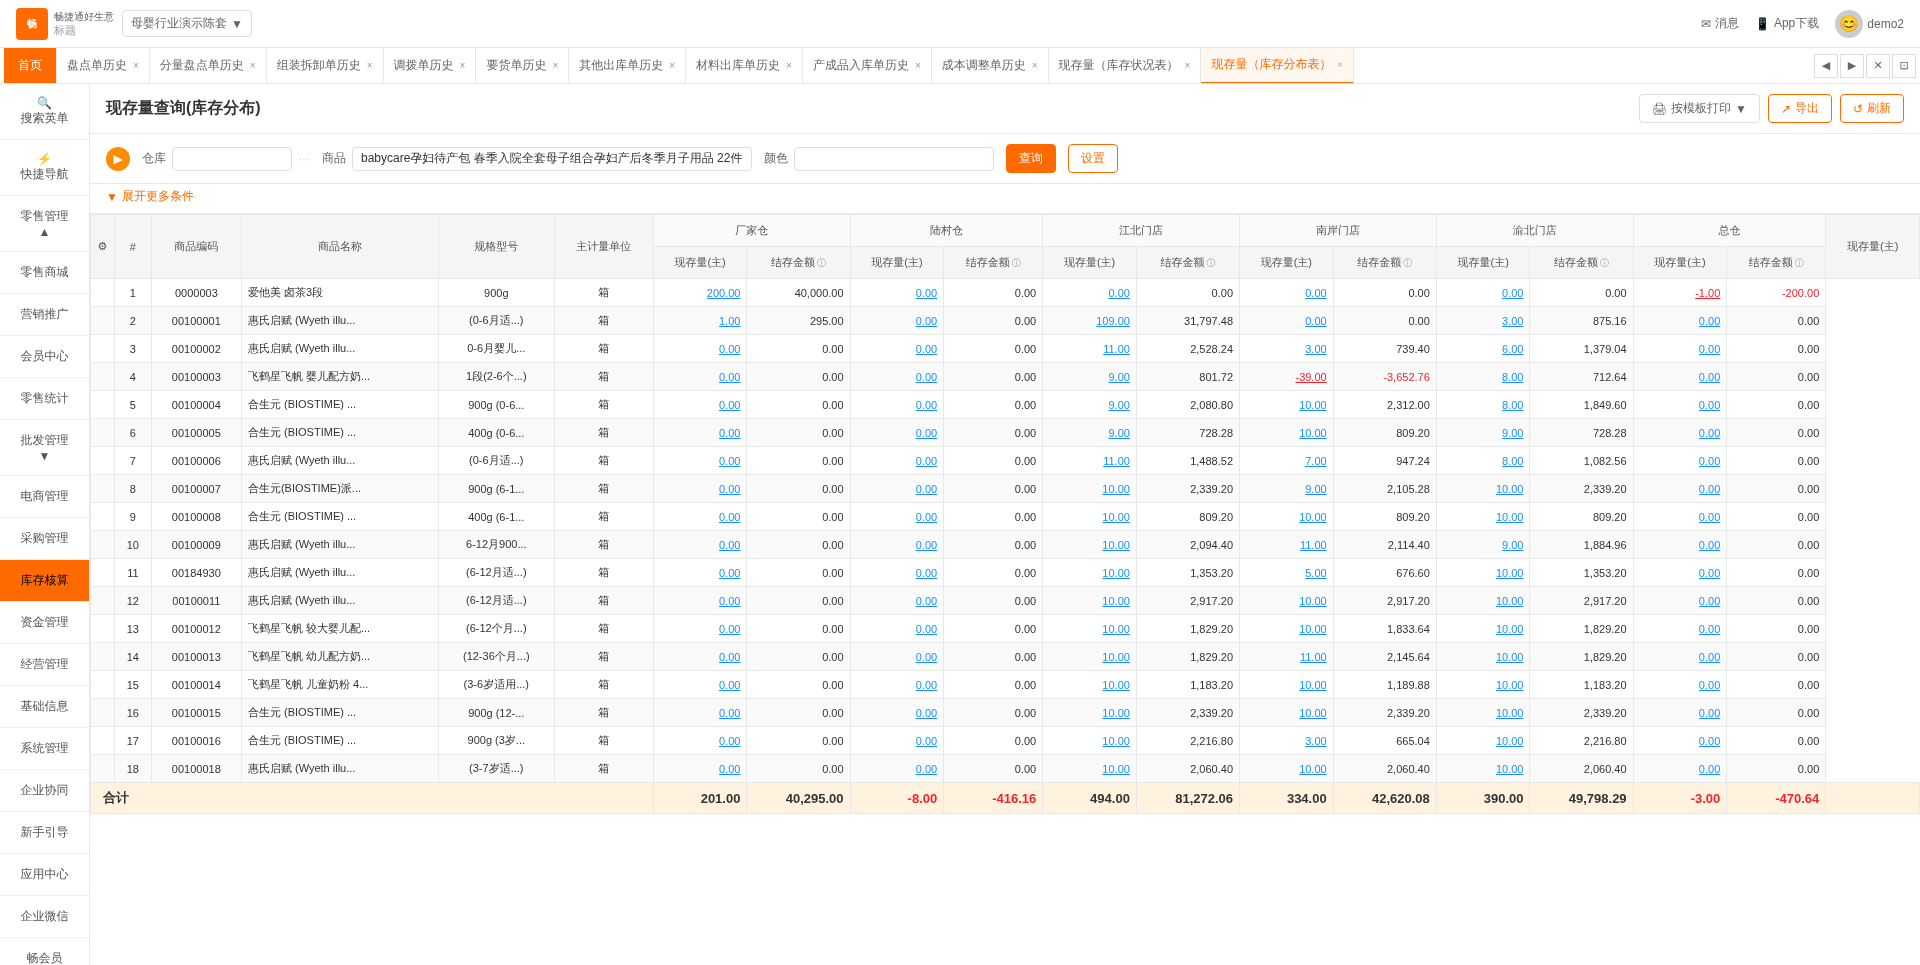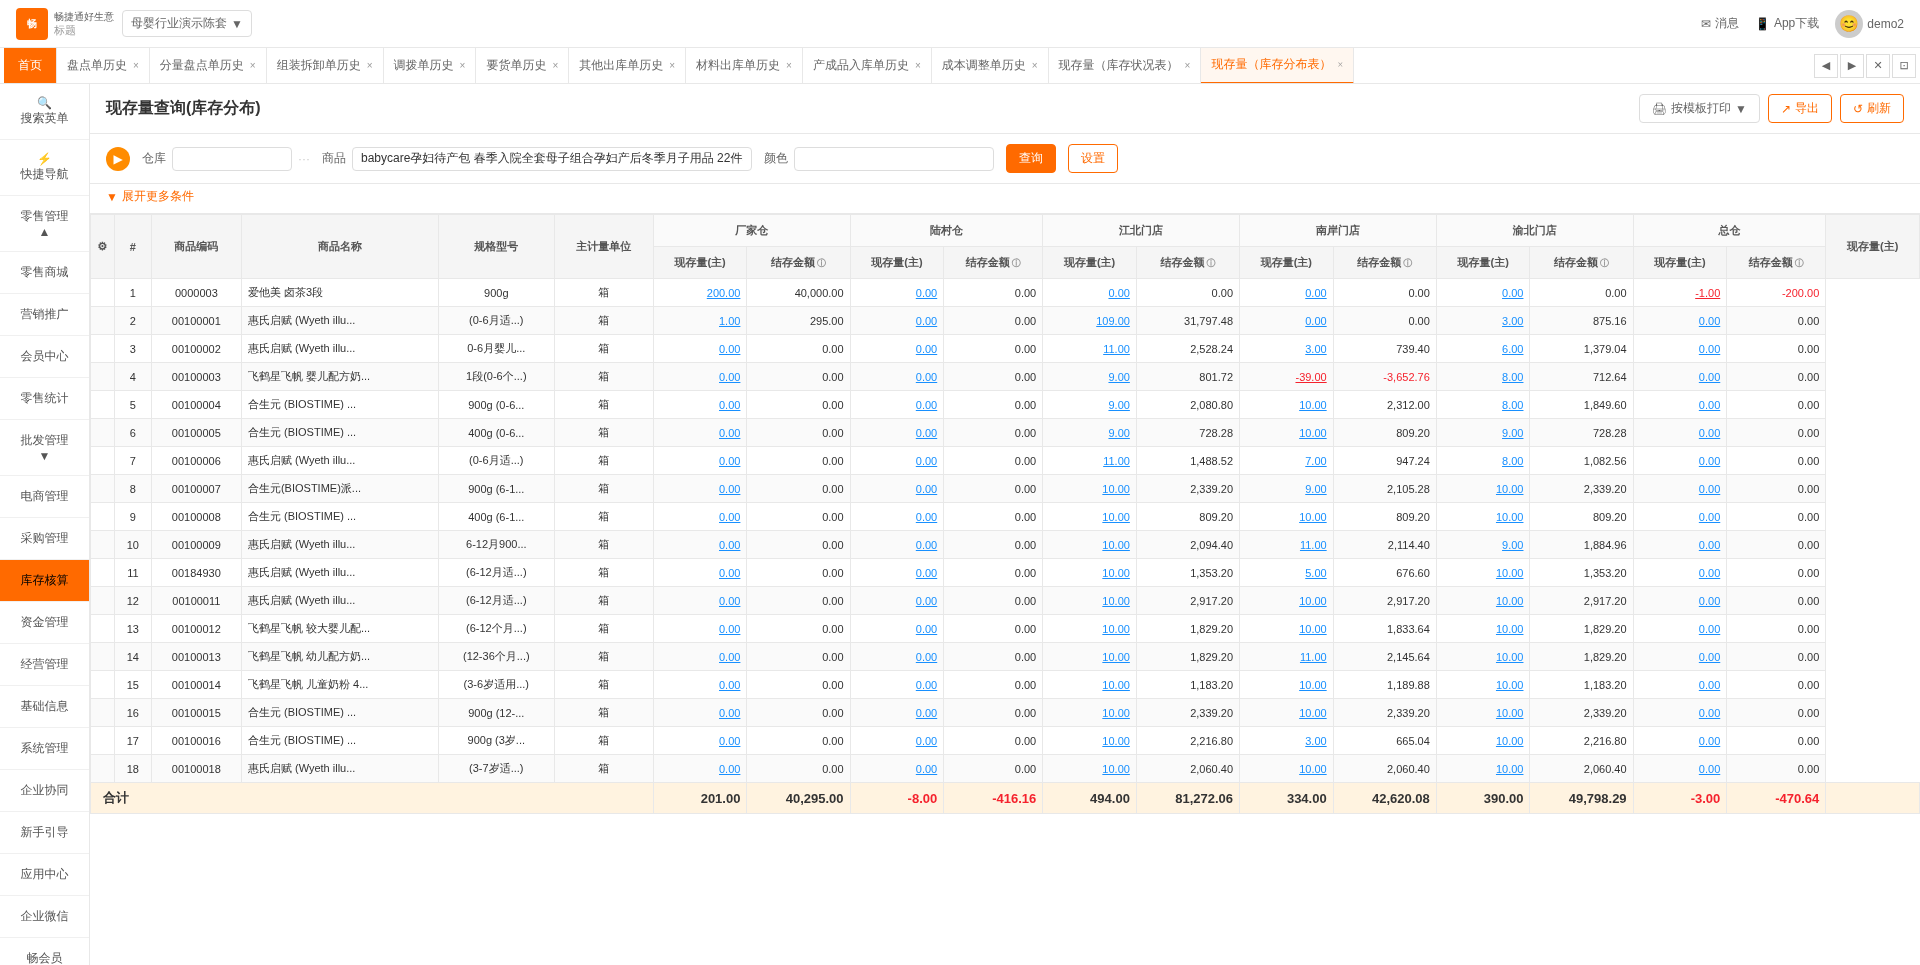--- a/index.html
+++ b/index.html
@@ -49,21 +49,21 @@
     .filter-label { color: #666; font-size: 12px; white-space: nowrap; }
     .filter-input { border: 1px solid #ddd; border-radius: 4px; padding: 4px 8px; font-size: 12px; min-width: 80px; }
     .filter-input-long { border: 1px solid #ddd; border-radius: 4px; padding: 4px 8px; font-size: 12px; width: 400px; color: #333; }
     .filter-expand { display: flex; align-items: center; gap: 4px; color: #ff6a00; cursor: pointer; font-size: 12px; }
     .orange-arrow-btn { width: 24px; height: 24px; background: #ff8c00; border-radius: 50%; color: #fff; display: flex; align-items: center; justify-content: center; font-size: 12px; cursor: pointer; flex-shrink: 0; }
 
     
     .table-container { flex: 1; overflow: auto; background: #fff; margin: 0; }
     table { width: 100%; border-collapse: collapse; font-size: 12px; min-width: 1600px; }
     thead tr { background: #f5f5f5; }
-    thead th { padding: 8px 6px; text-align: center; border: 1px solid #e8e8e8; font-weight: 700; color: #555; white-space: nowrap; font-size: 11px; }
+    thead th { padding: 8px 6px; text-align: center; border: 1px solid #e8e8e8; font-weight: 400; color: #555; white-space: nowrap; font-size: 11px; }
     thead th.group-header { background: #fafafa; }
     tbody tr:nth-child(even) { background: #fafafa; }
     tbody td { padding: 6px 6px; text-align: center; border: 1px solid #e8e8e8; color: #333; white-space: nowrap; font-size: 11px; }
     .td-left { text-align: left; }
     .td-right { text-align: right; }
     .num-link { color: #1890ff; text-decoration: underline; cursor: pointer; }
     .num-negative { color: #f5222d; }
     tfoot tr { background: #fff3e0; font-weight: bold; }
     tfoot td { padding: 6px 6px; border: 1px solid #e8e8e8; text-align: center; font-size: 13px; }
     .th-info { font-size: 9px; color: #999; vertical-align: middle; margin-left: 2px; }
@@ -376,21 +376,21 @@
               <td class="td-right"><span class="num-link">6.00</span></td>
               <td class="td-right">1,379.04</td>
               <td class="td-right"><span class="num-link">0.00</span></td>
               <td class="td-right">0.00</td>
             </tr>
             <tr>
               <td></td>
               <td>4</td>
               <td>00100003</td>
               <td class="td-left">飞鹤星飞帆 婴儿配方奶...</td>
-              <td>1段(0-6个...)</td>
+              <td>1段(2-6个...)</td>
               <td>箱</td>
               <td class="td-right"><span class="num-link">0.00</span></td>
               <td class="td-right">0.00</td>
               <td class="td-right"><span class="num-link">0.00</span></td>
               <td class="td-right">0.00</td>
               <td class="td-right"><span class="num-link">9.00</span></td>
               <td class="td-right">801.72</td>
               <td class="td-right num-negative"><span class="num-link num-negative">-39.00</span></td>
               <td class="td-right num-negative">-3,652.76</td>
               <td class="td-right"><span class="num-link">8.00</span></td>

